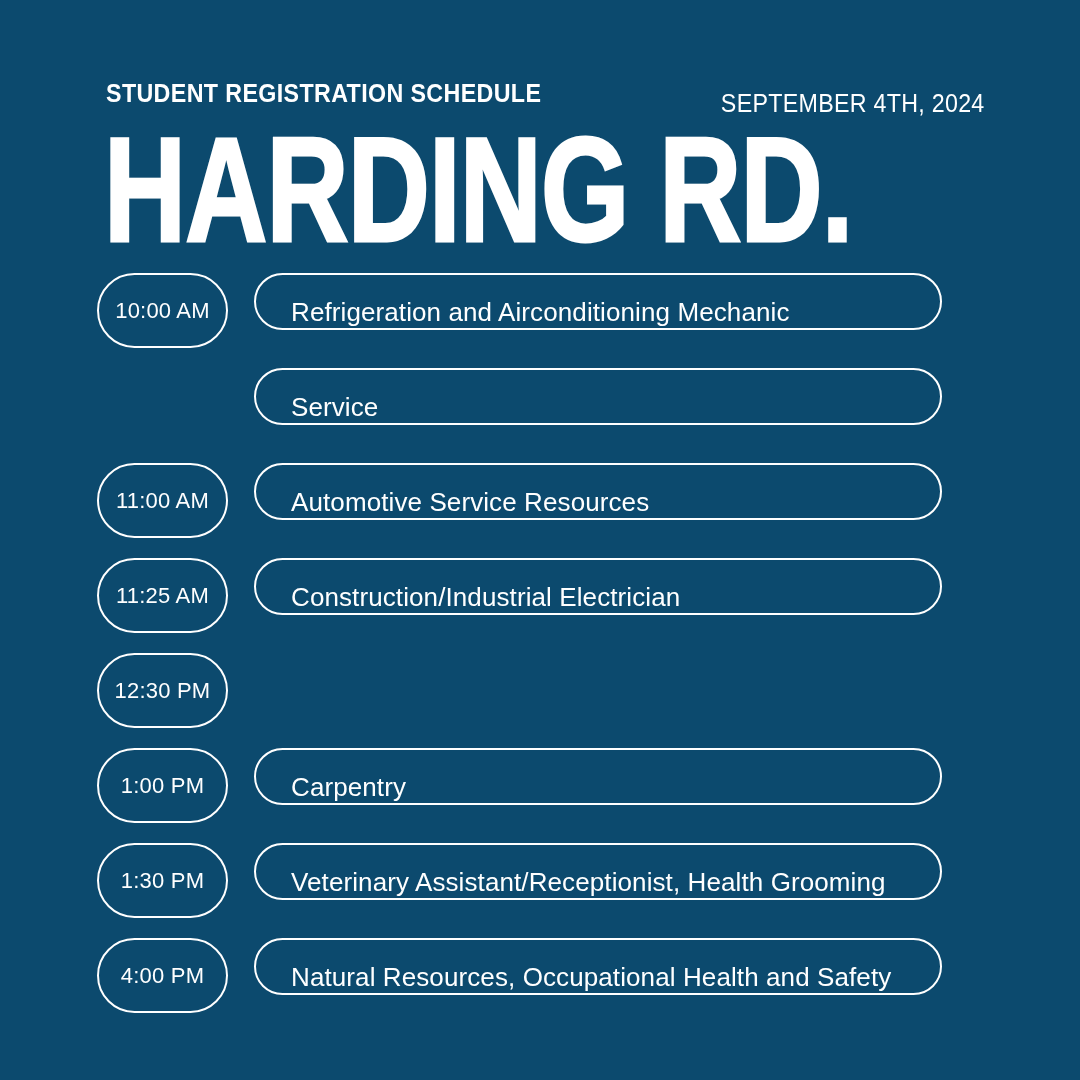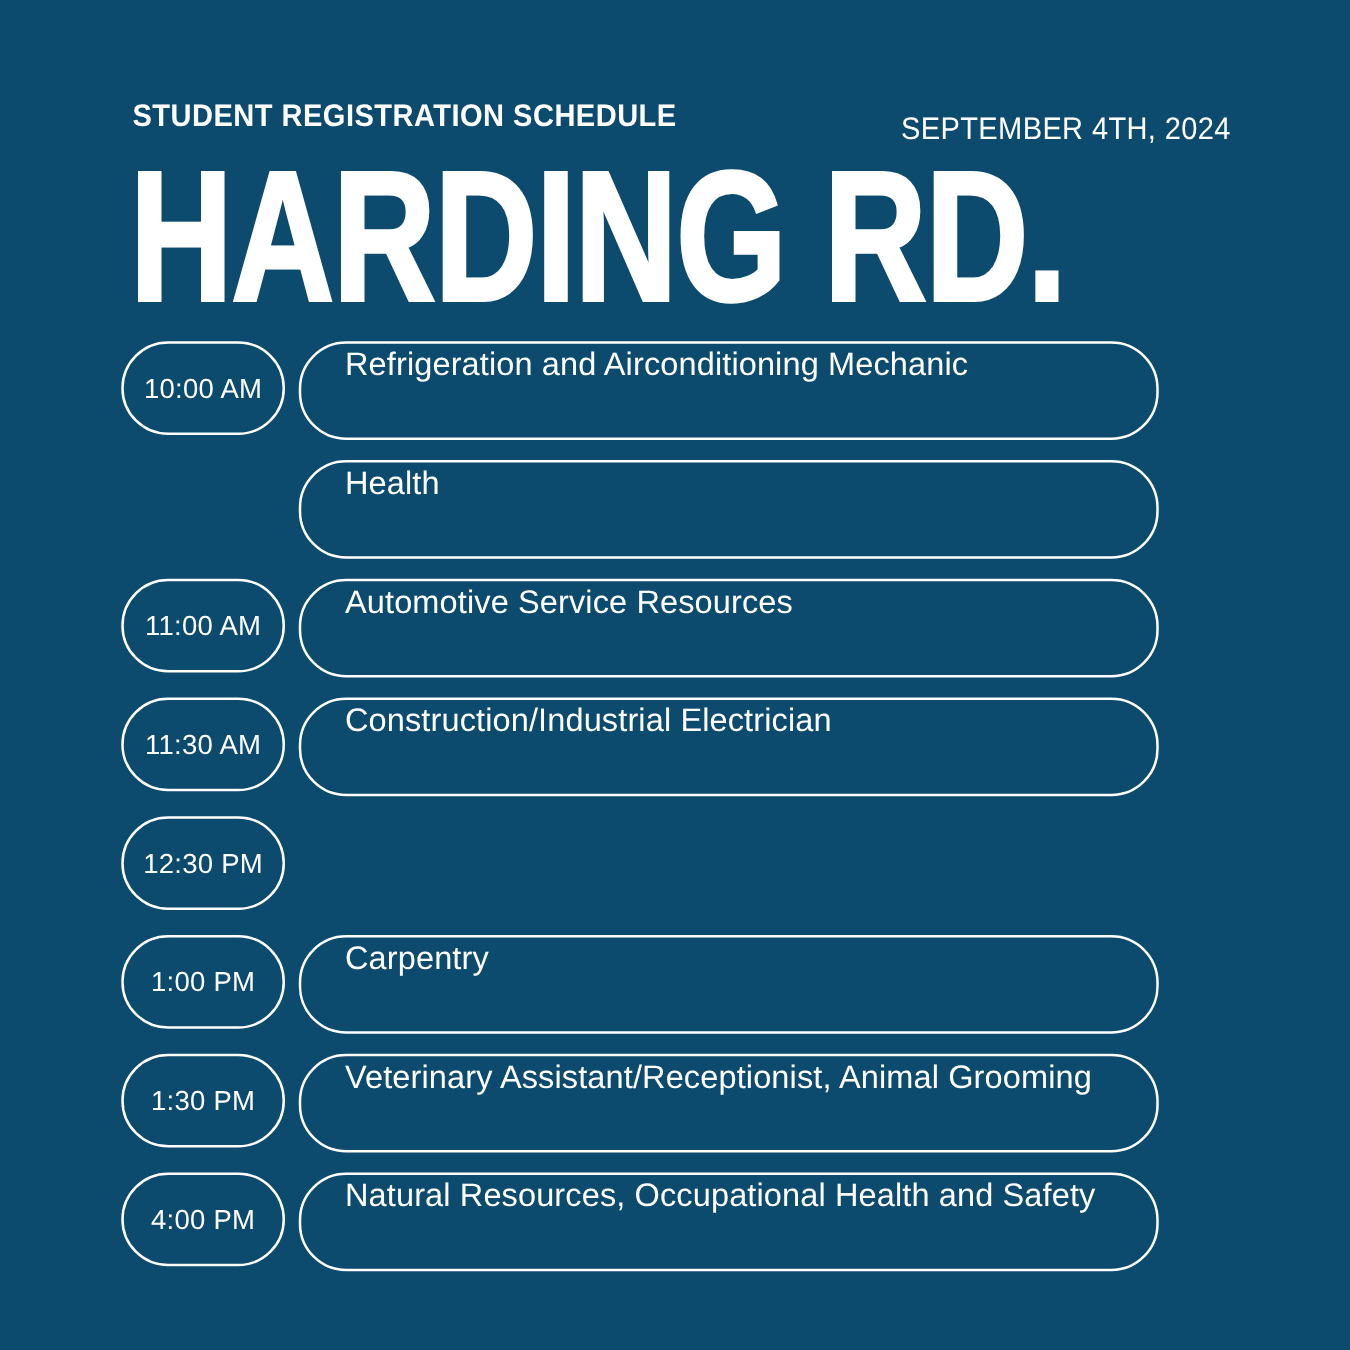--- a/index.html
+++ b/index.html
@@ -107,28 +107,28 @@
     font-size:22px;
     font-weight:400;
     color:#FFFFFF;
     letter-spacing:0.2px;
     white-space:nowrap;
     line-height:26px;
   }
 
   .course-pill {
     position:absolute;
-    left:239px;
+    left:254px;
     top:0;
     width:688px;
-    height:79px;
+    height:57px;
     border:2px solid #FFFFFF;
     border-radius:38px;
     display:flex;
-    align-items:flex-start;
+    align-items:flex-end;
     background:transparent;
   }
 
   .course-text {
     padding-left:35px;
     padding-right:28px;
     font-size:26px;
     font-weight:400;
     color:#FFFFFF;
     letter-spacing:0.1px;
@@ -153,34 +153,34 @@
       <div class="row">
         <div class="time-pill">
           <span class="time-text">10:00 AM</span>
         </div>
         <div class="course-pill">
           <span class="course-text">Refrigeration and Airconditioning Mechanic</span>
         </div>
       </div>
       <div class="row">
         <div class="course-pill">
-          <span class="course-text">Health</span>
+          <span class="course-text">Service</span>
         </div>
       </div>
       <div class="row">
         <div class="time-pill">
           <span class="time-text">11:00 AM</span>
         </div>
         <div class="course-pill">
           <span class="course-text">Automotive Service Resources</span>
         </div>
       </div>
       <div class="row">
         <div class="time-pill">
-          <span class="time-text">11:30 AM</span>
+          <span class="time-text">11:25 AM</span>
         </div>
         <div class="course-pill">
           <span class="course-text">Construction/Industrial Electrician</span>
         </div>
       </div>
       <div class="row">
         <div class="time-pill">
           <span class="time-text">12:30 PM</span>
         </div>
       </div>
@@ -190,21 +190,21 @@
         </div>
         <div class="course-pill">
           <span class="course-text">Carpentry</span>
         </div>
       </div>
       <div class="row">
         <div class="time-pill">
           <span class="time-text">1:30 PM</span>
         </div>
         <div class="course-pill">
-          <span class="course-text">Veterinary Assistant/Receptionist, Animal Grooming</span>
+          <span class="course-text">Veterinary Assistant/Receptionist, Health Grooming</span>
         </div>
       </div>
       <div class="row">
         <div class="time-pill">
           <span class="time-text">4:00 PM</span>
         </div>
         <div class="course-pill">
           <span class="course-text">Natural Resources, Occupational Health and Safety</span>
         </div>
       </div>

